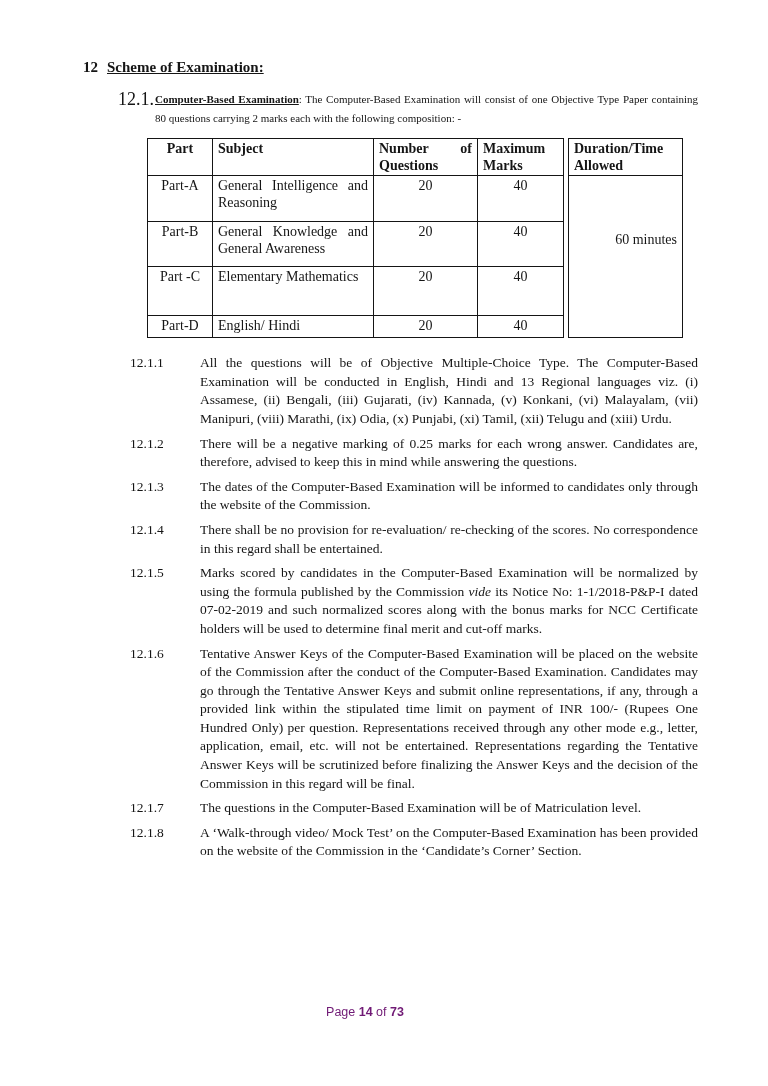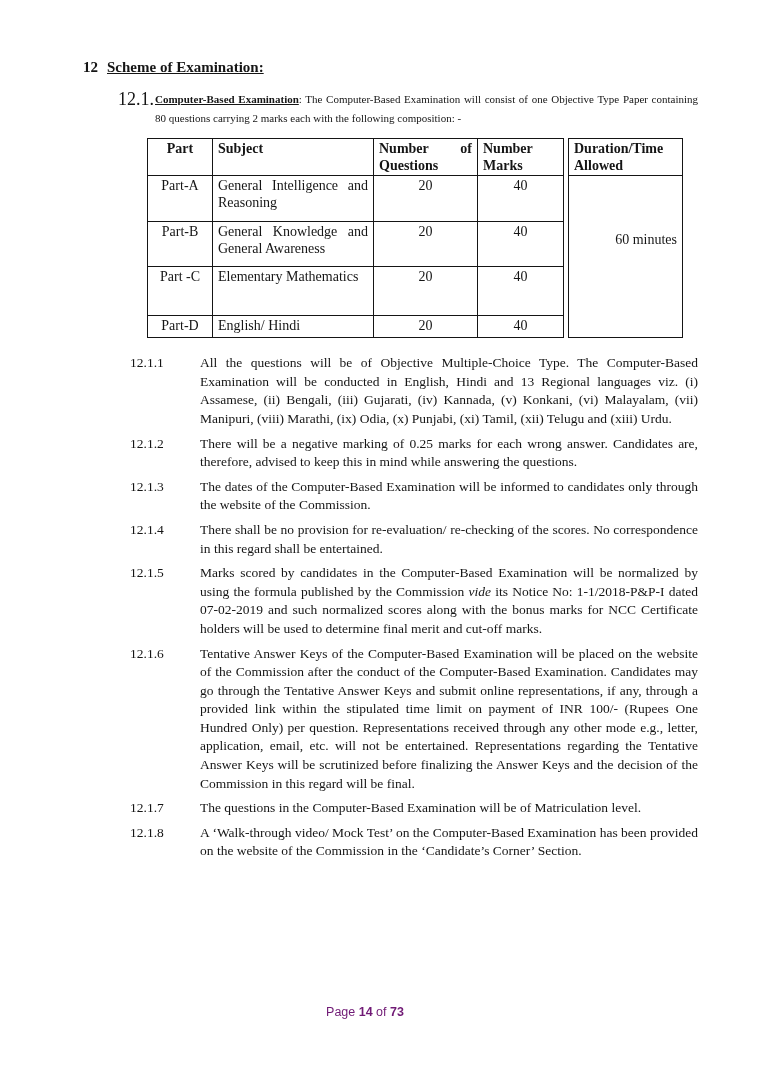--- a/index.html
+++ b/index.html
@@ -80,21 +80,21 @@
           <col style="width:104px">
           <col style="width:86px">
           <col style="width:5px">
           <col style="width:114px">
       </colgroup>
       <tbody>
           <tr class="hdr">
         <th class="c">Part</th>
         <th>Subject</th>
         <th class="j">Number of Questions</th>
-        <th>Number Marks</th>
+        <th>Maximum Marks</th>
         <td class="spacer" rowspan="5"></td>
         <th>Duration/Time Allowed</th>
       </tr>
       <tr class="rA">
         <td class="c">Part-A</td>
         <td class="j">General Intelligence and Reasoning</td>
         <td class="c">20</td>
         <td class="c">40</td>
         <td class="duration" rowspan="4">60 minutes</td>
       </tr>

